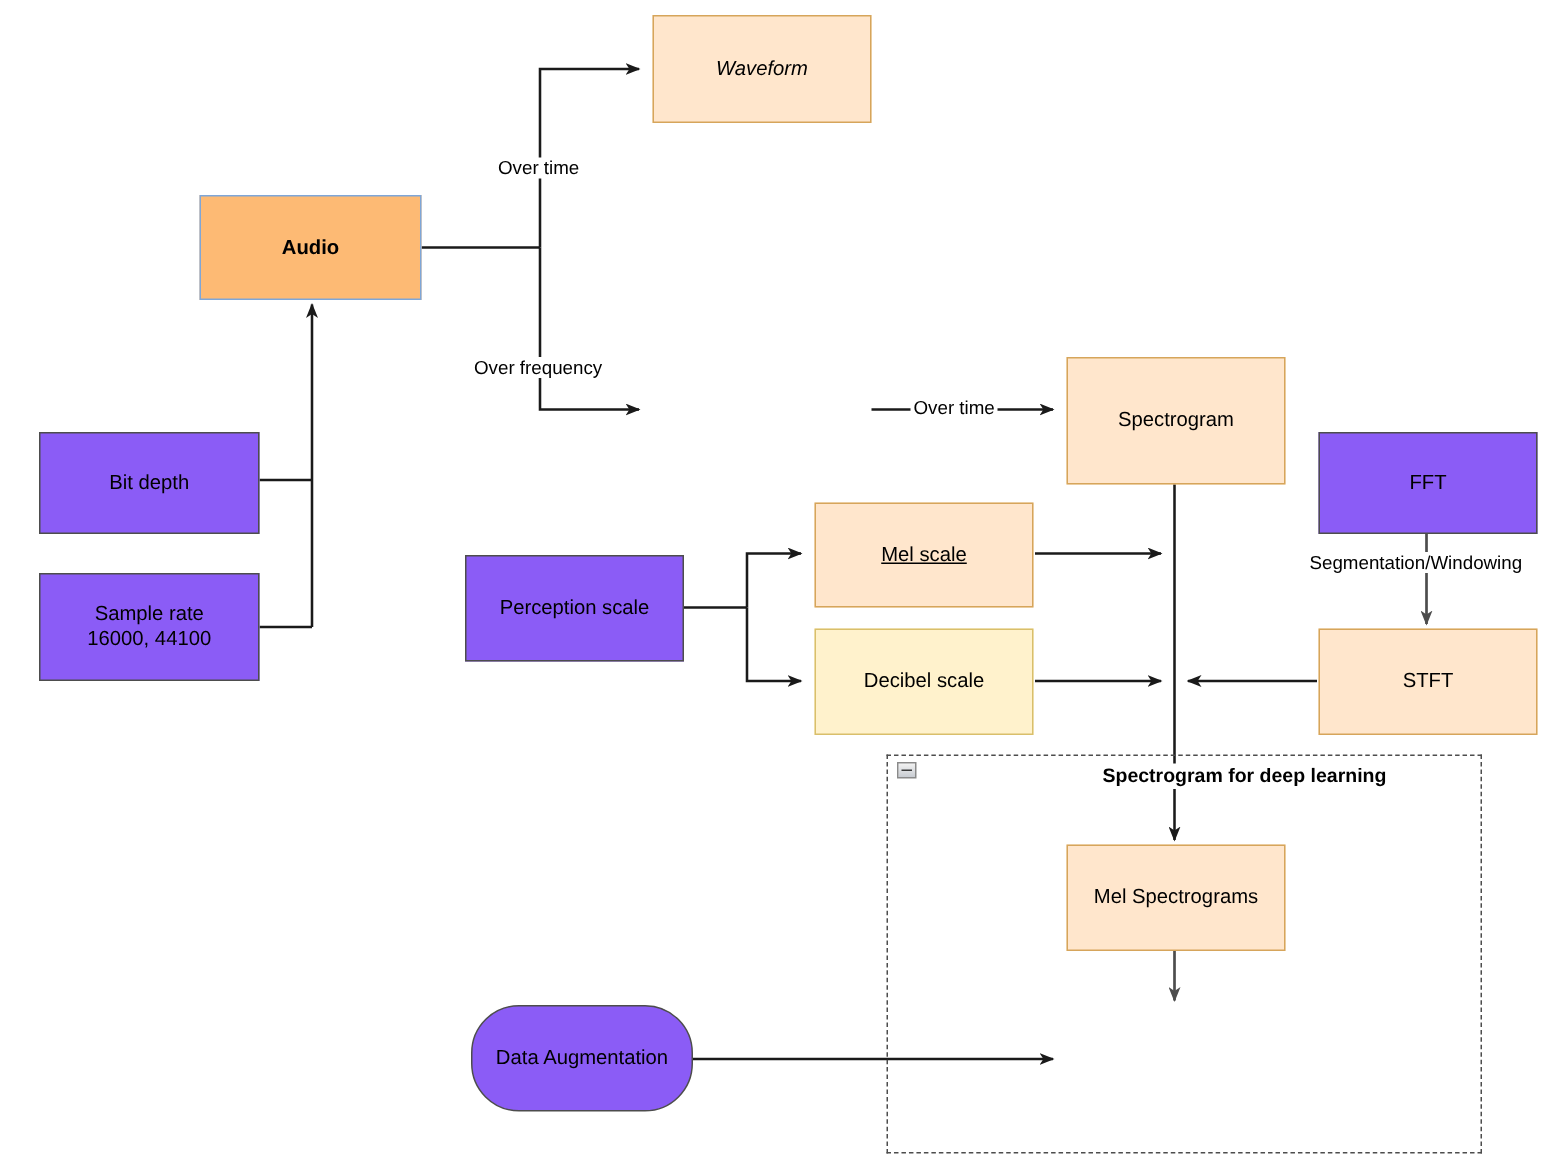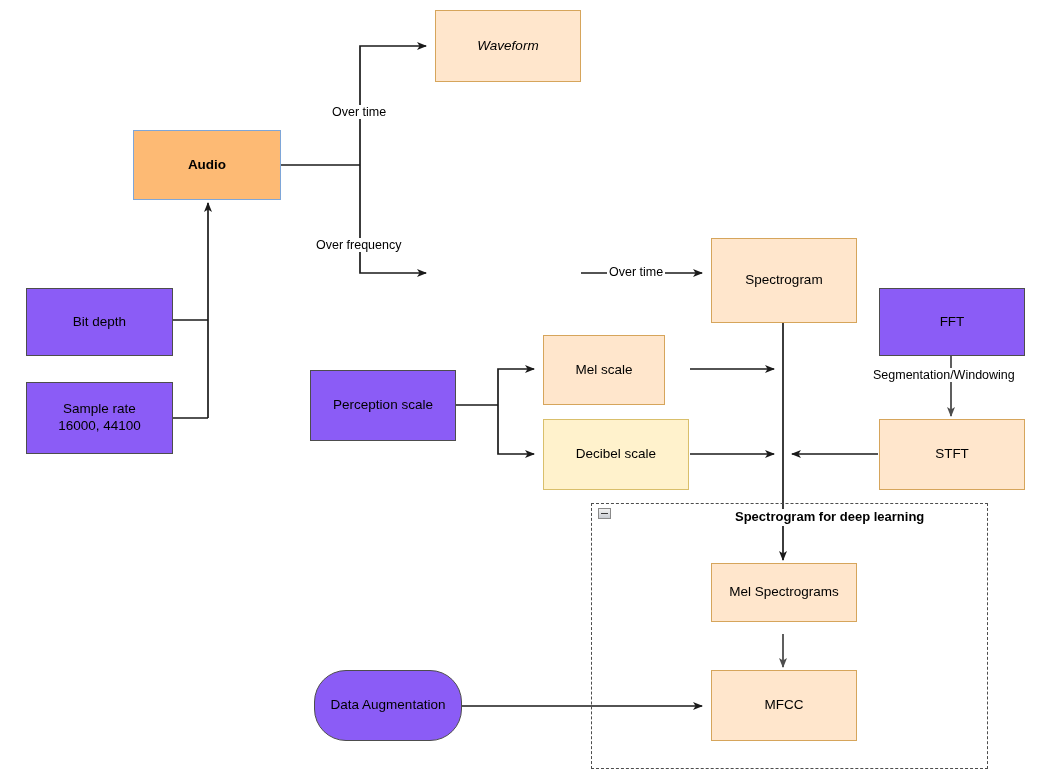--- a/index.html
+++ b/index.html
@@ -169,43 +169,40 @@
 
   <div class="node n-white" style="left:26px; top:382px; width:147px; height:72px;">
     <span class="node-label">Sample rate
 16000, 44100</span>
   </div>
 
   <div class="node n-white" style="left:310px; top:370px; width:146px; height:71px;">
     <span class="node-label">Perception scale</span>
   </div>
 
-  <div class="node n-orange" style="left:543px; top:335px; width:122px; height:70px;">
+  <div class="node n-orange" style="left:543px; top:335px; width:146px; height:70px;text-decoration:underline;">
     <span class="node-label">Mel scale</span>
   </div>
 
   <div class="node n-yellow" style="left:543px; top:419px; width:146px; height:71px;">
     <span class="node-label">Decibel scale</span>
   </div>
 
   <div class="node n-white" style="left:879px; top:288px; width:146px; height:68px;">
     <span class="node-label">FFT</span>
   </div>
 
   <div class="node n-orange" style="left:879px; top:419px; width:146px; height:71px;">
     <span class="node-label">STFT</span>
   </div>
 
-  <div class="node n-orange" style="left:711px; top:563px; width:146px; height:59px;">
+  <div class="node n-orange" style="left:711px; top:563px; width:146px; height:71px;">
     <span class="node-label">Mel Spectrograms</span>
   </div>
 
-  <div class="node n-orange" style="left:711px; top:670px; width:146px; height:71px;">
-    <span class="node-label">MFCC</span>
-  </div>
 
   <div class="node n-white" style="left:314px; top:670px; width:148px; height:71px;border-radius:32px;">
     <span class="node-label">Data Augmentation</span>
   </div>
 
   <div class="edge-label" style="left:330px; top:105px;">Over time</div>
 
   <div class="edge-label" style="left:314px; top:238px;">Over frequency</div>
 
   <div class="edge-label" style="left:607px; top:265px;">Over time</div>

